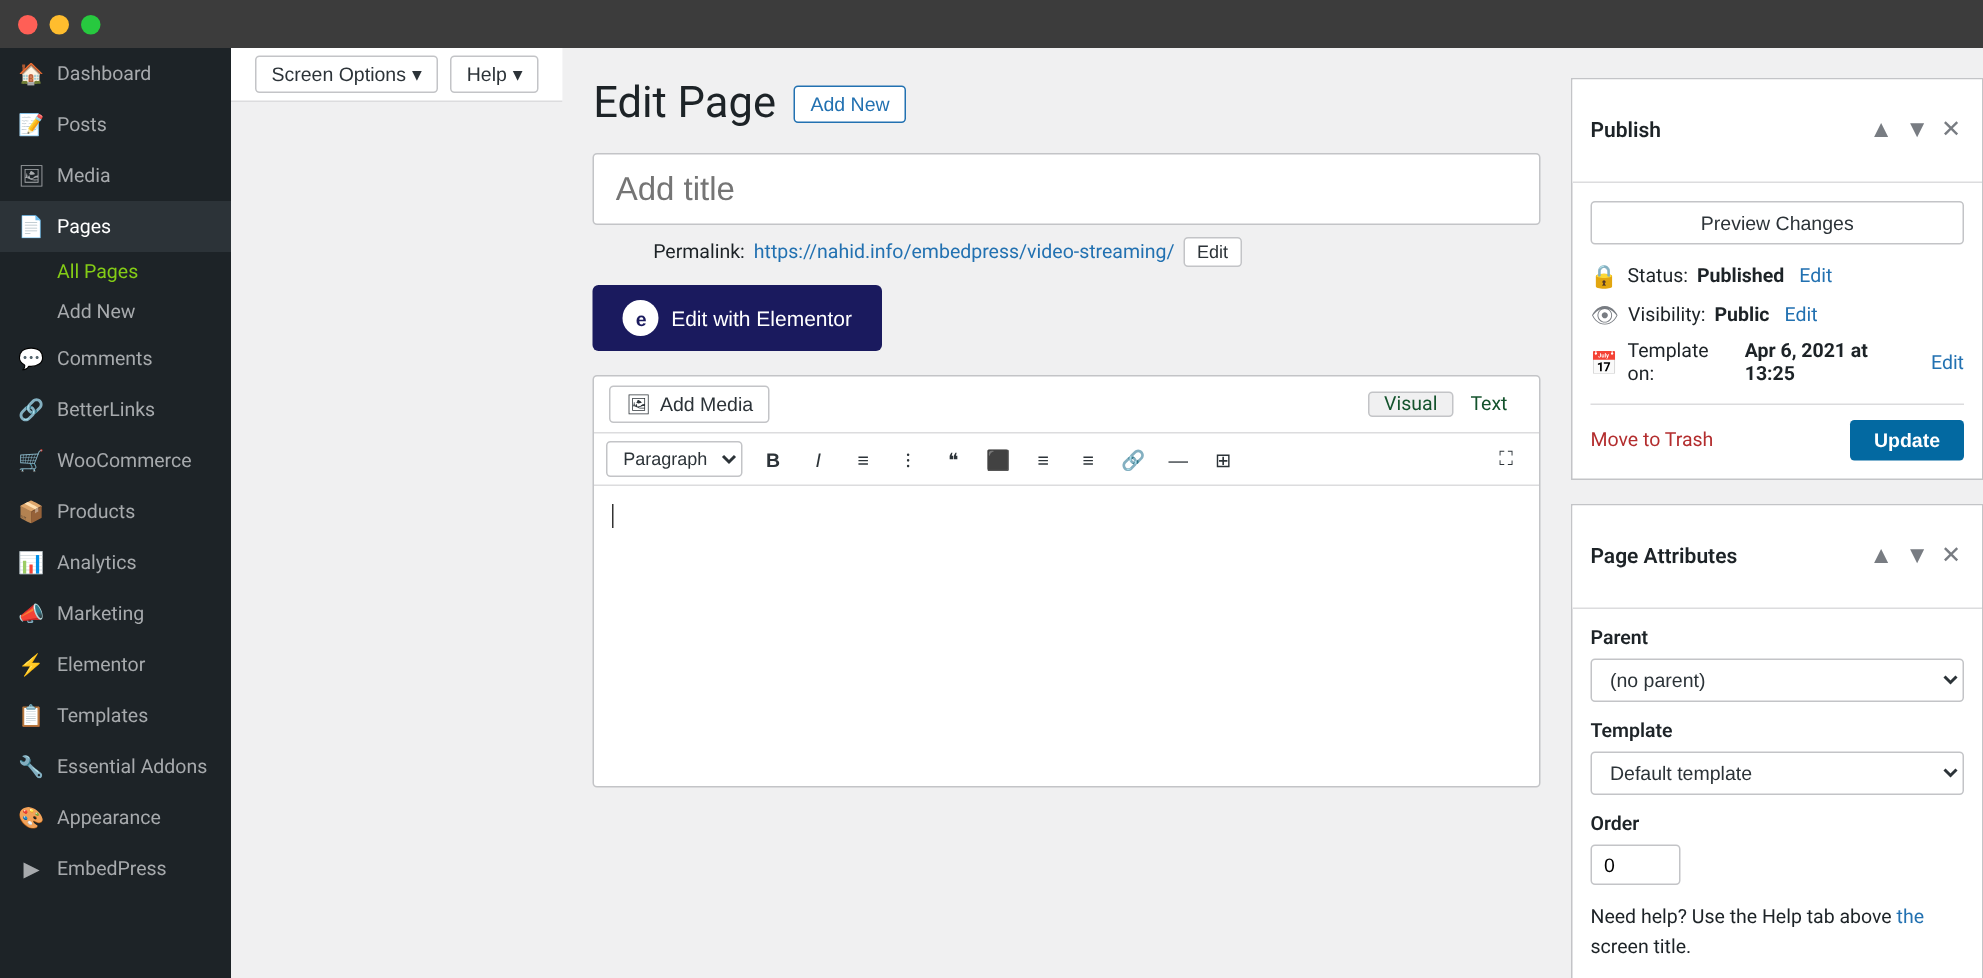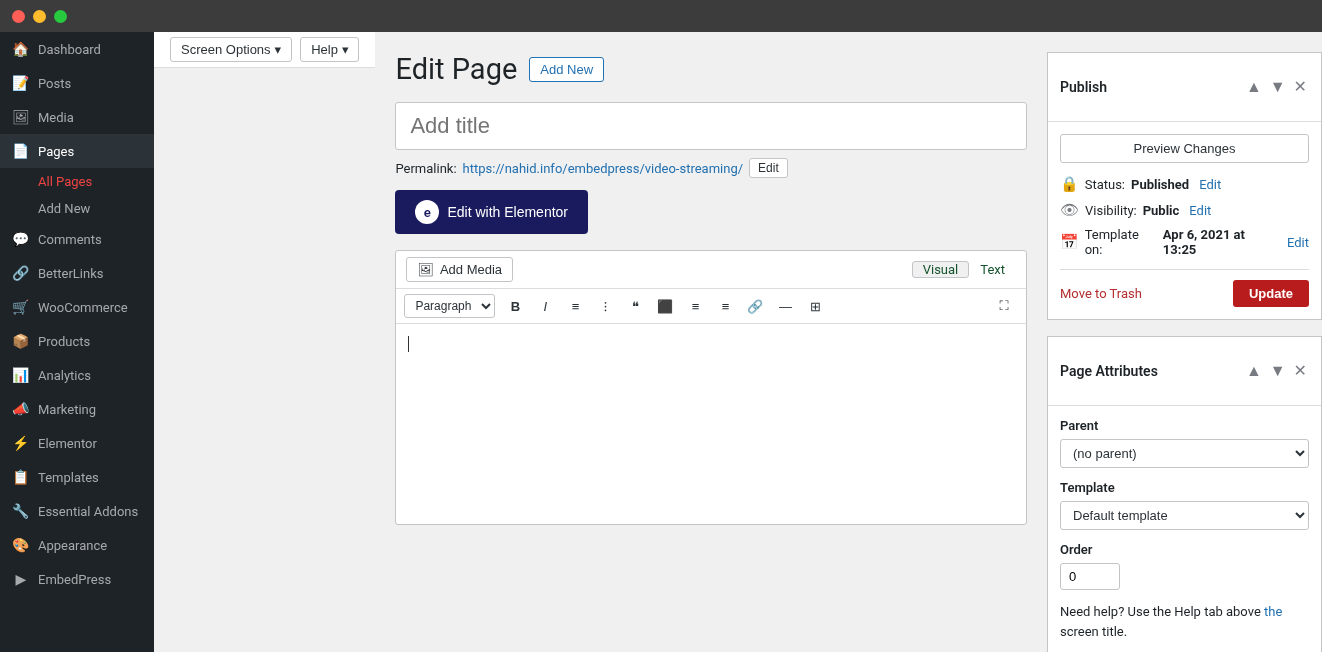--- a/index.html
+++ b/index.html
@@ -45,21 +45,21 @@
       gap: 8px;
       padding: 8px 12px;
       cursor: pointer;
       font-size: 13px;
       color: #a7aaad;
       text-decoration: none;
     }
     .sidebar-item.active-parent { background: #2c3338; color: #fff; }
     .sidebar-icon { width: 18px; height: 18px; display: flex; align-items: center; justify-content: center; font-size: 14px; flex-shrink: 0; }
     .sidebar-sublabel { display: flex; align-items: center; padding: 6px 12px 6px 38px; font-size: 13px; color: #a7aaad; cursor: pointer; }
-    .sidebar-sublabel.active { color: #ef4444; }
+    .sidebar-sublabel.active { color: #84cc16; }
 
     
     .topbar {
       height: 36px;
       background: #fff;
       border-bottom: 1px solid #dcdcde;
       display: flex;
       align-items: center;
       justify-content: flex-end;
       padding: 0 16px;
@@ -136,20 +136,21 @@
     }
 
     
     .permalink-bar {
       display: flex;
       align-items: center;
       gap: 6px;
       margin-bottom: 12px;
       font-size: 13px;
       color: #1d2327;
+      margin-left: 40px;
     }
     .permalink-link {
       color: #2271b1;
       text-decoration: none;
     }
     .permalink-edit-btn {
       border: 1px solid #c3c4c7;
       background: #fff;
       padding: 2px 8px;
       border-radius: 3px;
@@ -351,21 +352,21 @@
       padding-top: 10px;
       border-top: 1px solid #dcdcde;
     }
     .move-to-trash {
       color: #b32d2e;
       text-decoration: none;
       font-size: 13px;
       cursor: pointer;
     }
     .update-btn {
-      background: #b91c1c;
+      background: #0369a1;
       color: #fff;
       border: none;
       padding: 6px 16px;
       border-radius: 3px;
       cursor: pointer;
       font-size: 13px;
       font-weight: 600;
     }
 
     

